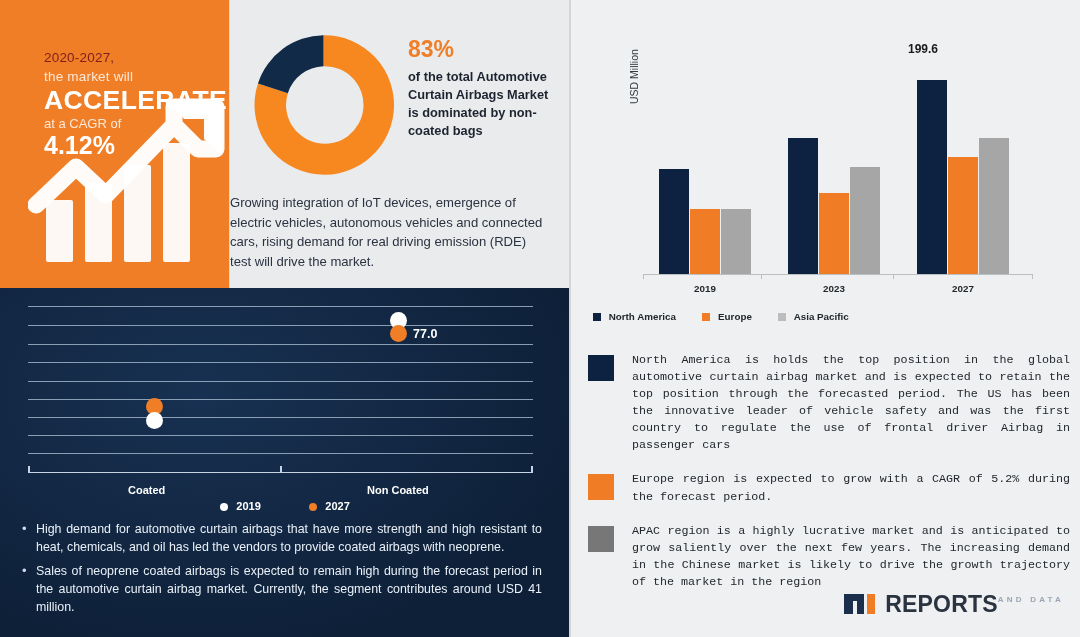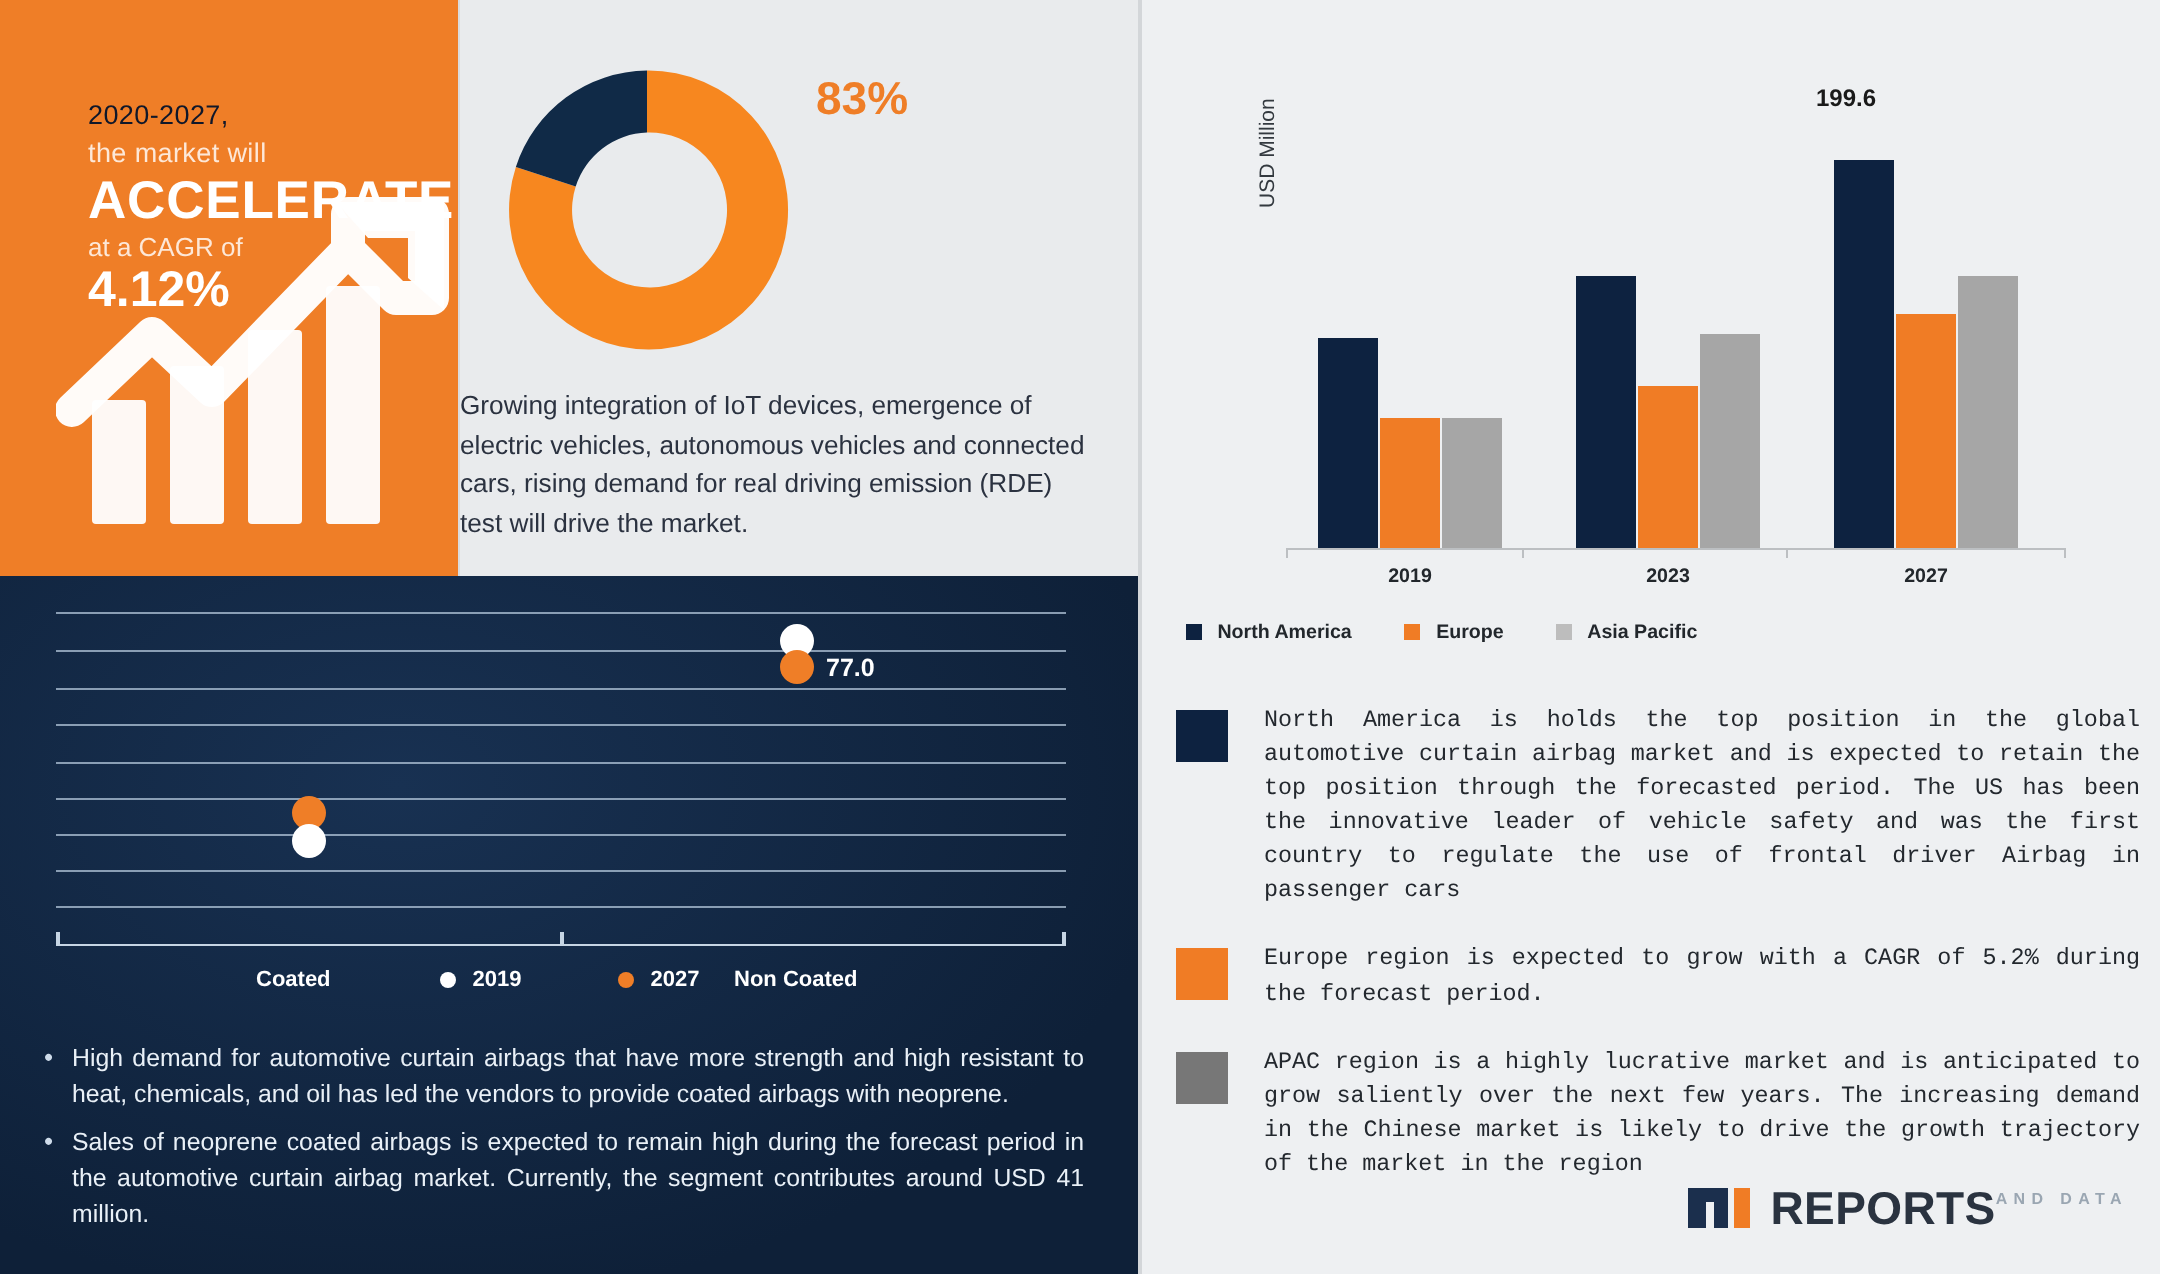--- a/index.html
+++ b/index.html
@@ -9,21 +9,21 @@
     background: #eef0f2;
     overflow: hidden;
   }
   #page { position: relative; width: 1080px; height: 637px; }
 
   
   .orange-panel {
     position: absolute; left: 0; top: 0; width: 230px; height: 288px;
     background: #ef7e27; overflow: hidden;
   }
-  .op-l1 { position: absolute; left: 44px; top: 50px; font-size: 13.5px; color: #0f172a; letter-spacing: .2px; }
+  .op-l1 { position: absolute; left: 44px; top: 50px; font-size: 13.5px; color: #7f1d1d; letter-spacing: .2px; }
   .op-l2 { position: absolute; left: 44px; top: 69px; font-size: 13.5px; color: #fde8d8; letter-spacing: .2px; }
   .op-accel { position: absolute; left: 44px; top: 85px; font-size: 26.5px; font-weight: 700; color: #ffffff; letter-spacing: .4px; }
   .op-l3 { position: absolute; left: 44px; top: 116px; font-size: 13px; color: #fde8d8; }
   .op-cagr { position: absolute; left: 44px; top: 131px; font-size: 25px; font-weight: 700; color: #ffffff; }
   .op-graphic { position: absolute; left: 28px; top: 95px; width: 200px; height: 175px; }
 
   
   .mid-panel {
     position: absolute; left: 230px; top: 0; width: 340px; height: 288px;
     background: #e9ebed;
@@ -47,21 +47,21 @@
   .dp-inner { position: absolute; inset: 0; }
   .dot-chart { position: absolute; left: 28px; top: 10px; width: 505px; height: 175px; }
   .gridline { position: absolute; left: 0; width: 100%; height: 1px; background: #b9ccdf; opacity: .72; }
   .axis-line { position: absolute; left: 0; bottom: 0; width: 100%; height: 1.5px; background: #c6d5e4; }
   .axis-tick { position: absolute; width: 1.5px; height: 7px; background: #c6d5e4; bottom: 0; }
   .dot { position: absolute; width: 17px; height: 17px; border-radius: 50%; }
   .dot-2019 { background: #ffffff; }
   .dot-2027 { background: #ef7e27; }
   .dot-label { position: absolute; font-size: 12.5px; font-weight: 700; color: #ffffff; }
   .cat-label { position: absolute; font-size: 11px; font-weight: 700; color: #ffffff; }
-  .dot-legend { position: absolute; top: 192px; left: 0; width: 570px; text-align: center; }
+  .dot-legend { position: absolute; top: 208px; left: 0; width: 570px; text-align: center; }
   .dl-item { display: inline-block; margin: 0 22px; font-size: 11px; font-weight: 700; color: #ffffff; }
   .dl-swatch { display: inline-block; width: 8px; height: 8px; border-radius: 50%; margin-right: 5px; vertical-align: -1px; }
   .bullets { position: absolute; left: 22px; top: 232px; width: 520px; }
   .bullet-row { display: flex; font-size: 12.4px; color: #e9f0f7; line-height: 1.48; margin-bottom: 5px; text-align: justify; }
   .bullet-dot { flex: 0 0 14px; color: #cfdcea; font-size: 13px; line-height: 1.42; }
   .bullet-txt { flex: 1; }
 
   
   .right-panel {
     position: absolute; left: 570px; top: 0; width: 510px; height: 637px;
@@ -127,20 +127,21 @@
   <div class="mid-panel">
     <div class="donut-wrap">
       <svg viewBox="0 0 100 100" width="155" height="158">
 
         <path d="M50 5 A45 45 0 1 1 7.7 36.1 L27.0 42.4 A25 25 0 1 0 50 25 Z" fill="#f7871f"></path>
 
         <path d="M7.7 36.1 A45 45 0 0 1 50 5 L50 25 A25 25 0 0 0 27.0 42.4 Z" fill="#102a47"></path>
       </svg>
     </div>
     <div class="pct-big">83%</div>
+    <div class="pct-desc">of the total Automotive Curtain Airbags Market is dominated by non-coated bags</div>
     <div class="mid-para">Growing integration of IoT devices, emergence of electric vehicles, autonomous vehicles and connected cars, rising demand for real driving emission (RDE) test will drive the market.</div>
   </div>
 
   <div class="dark-panel">
     <div class="dp-inner">
       <div class="dot-chart">
         <div class="gridline" style="top:8px"></div>
         <div class="gridline" style="top:27px"></div>
         <div class="gridline" style="top:46px"></div>
         <div class="gridline" style="top:64px"></div>

